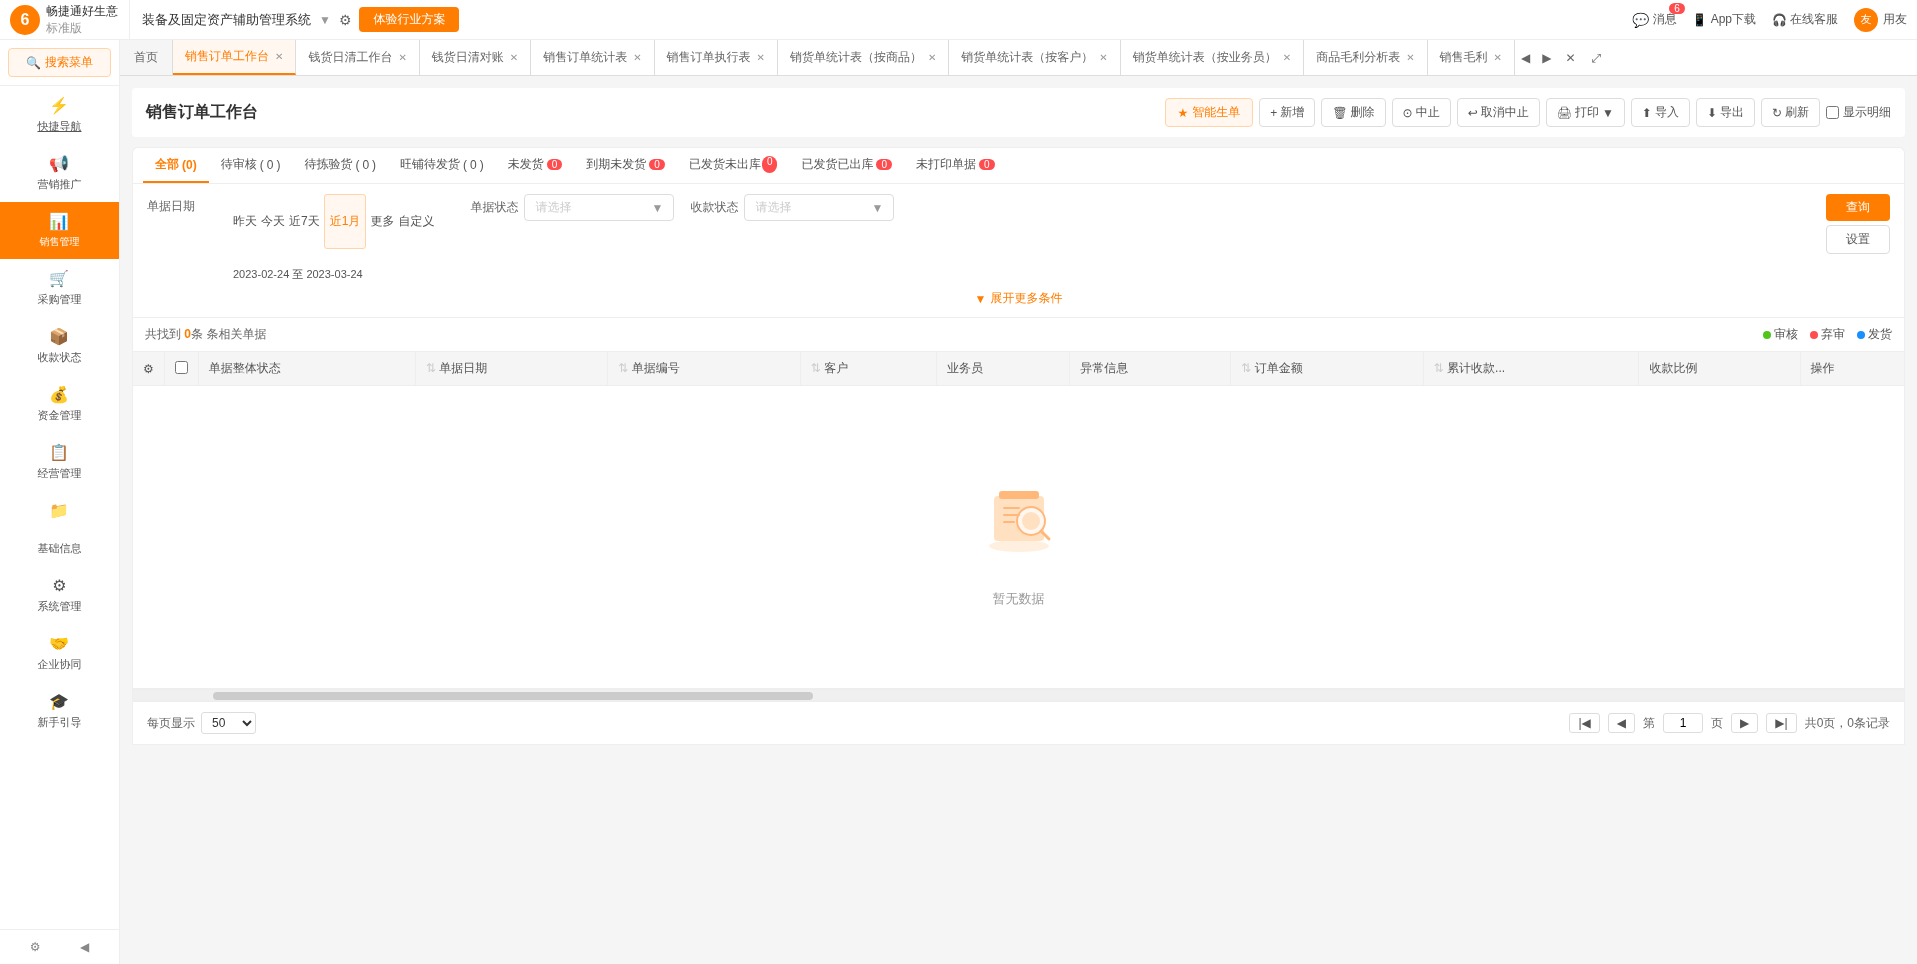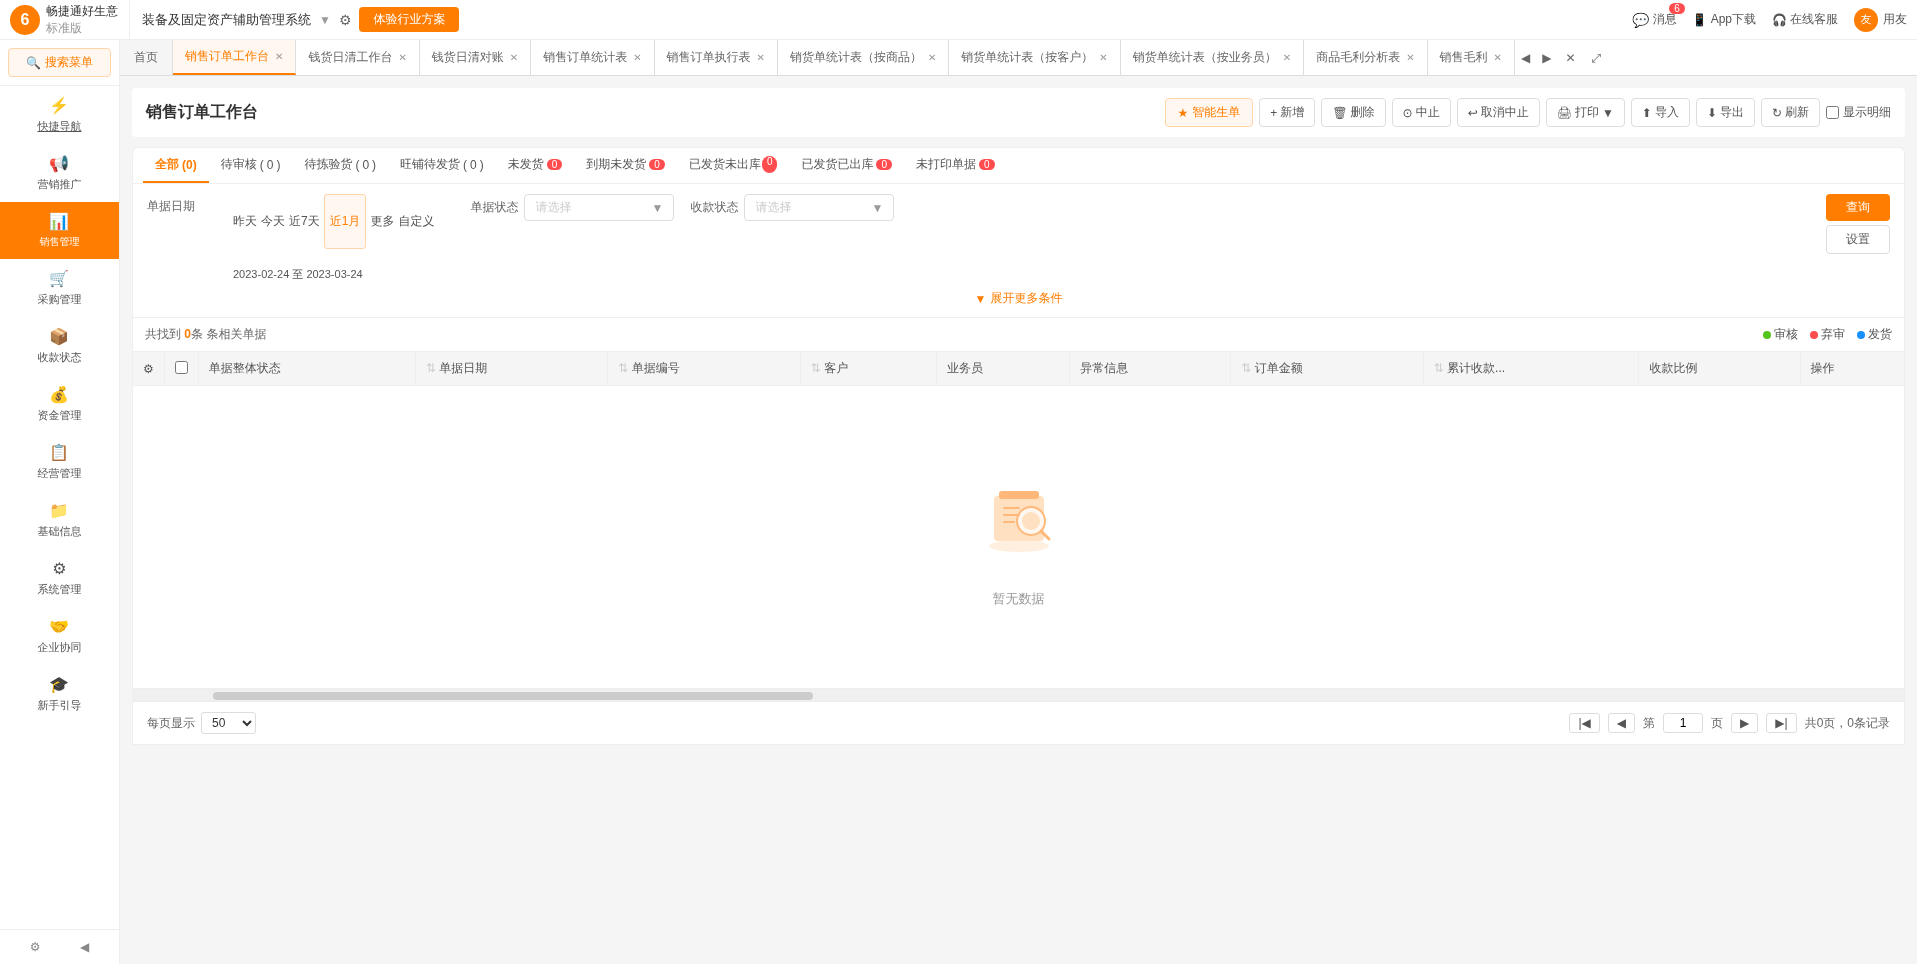--- a/index.html
+++ b/index.html
@@ -75,21 +75,21 @@
     <div style="display:flex;flex-direction:column;align-items:center;padding:10px 5px;cursor:pointer;color:#555;gap:4px;">
       <span style="font-size:16px;">💰</span>
       <span style="font-size:11px;text-align:center;">资金管理</span>
     </div>
     <div style="display:flex;flex-direction:column;align-items:center;padding:10px 5px;cursor:pointer;color:#555;gap:4px;">
       <span style="font-size:16px;">📋</span>
       <span style="font-size:11px;text-align:center;">经营管理</span>
     </div>
     <div style="display:flex;flex-direction:column;align-items:center;padding:10px 5px;cursor:pointer;color:#555;gap:4px;">
       <span style="font-size:16px;">📁</span>
-      <span style="font-size:11px;text-align:left;">基础信息</span>
+      <span style="font-size:11px;text-align:left;margin-top:17px;">基础信息</span>
     </div>
     <div style="display:flex;flex-direction:column;align-items:center;padding:10px 5px;cursor:pointer;color:#555;gap:4px;">
       <span style="font-size:16px;">⚙</span>
       <span style="font-size:11px;text-align:center;">系统管理</span>
     </div>
     <div style="display:flex;flex-direction:column;align-items:center;padding:10px 5px;cursor:pointer;color:#555;gap:4px;">
       <span style="font-size:16px;">🤝</span>
       <span style="font-size:11px;text-align:center;">企业协同</span>
     </div>
     <div style="display:flex;flex-direction:column;align-items:center;padding:10px 5px;cursor:pointer;color:#555;gap:4px;">

